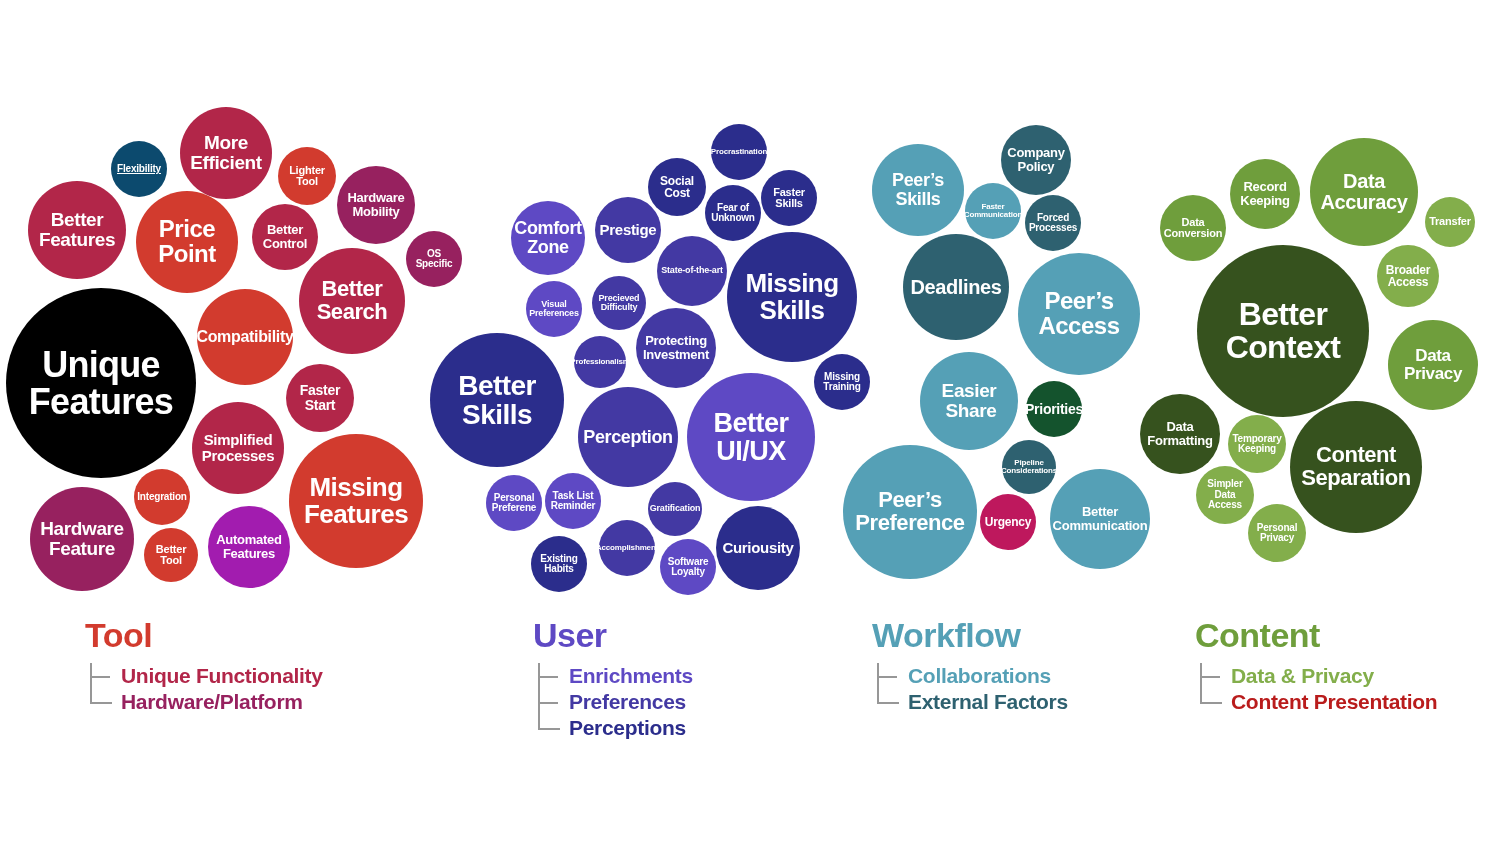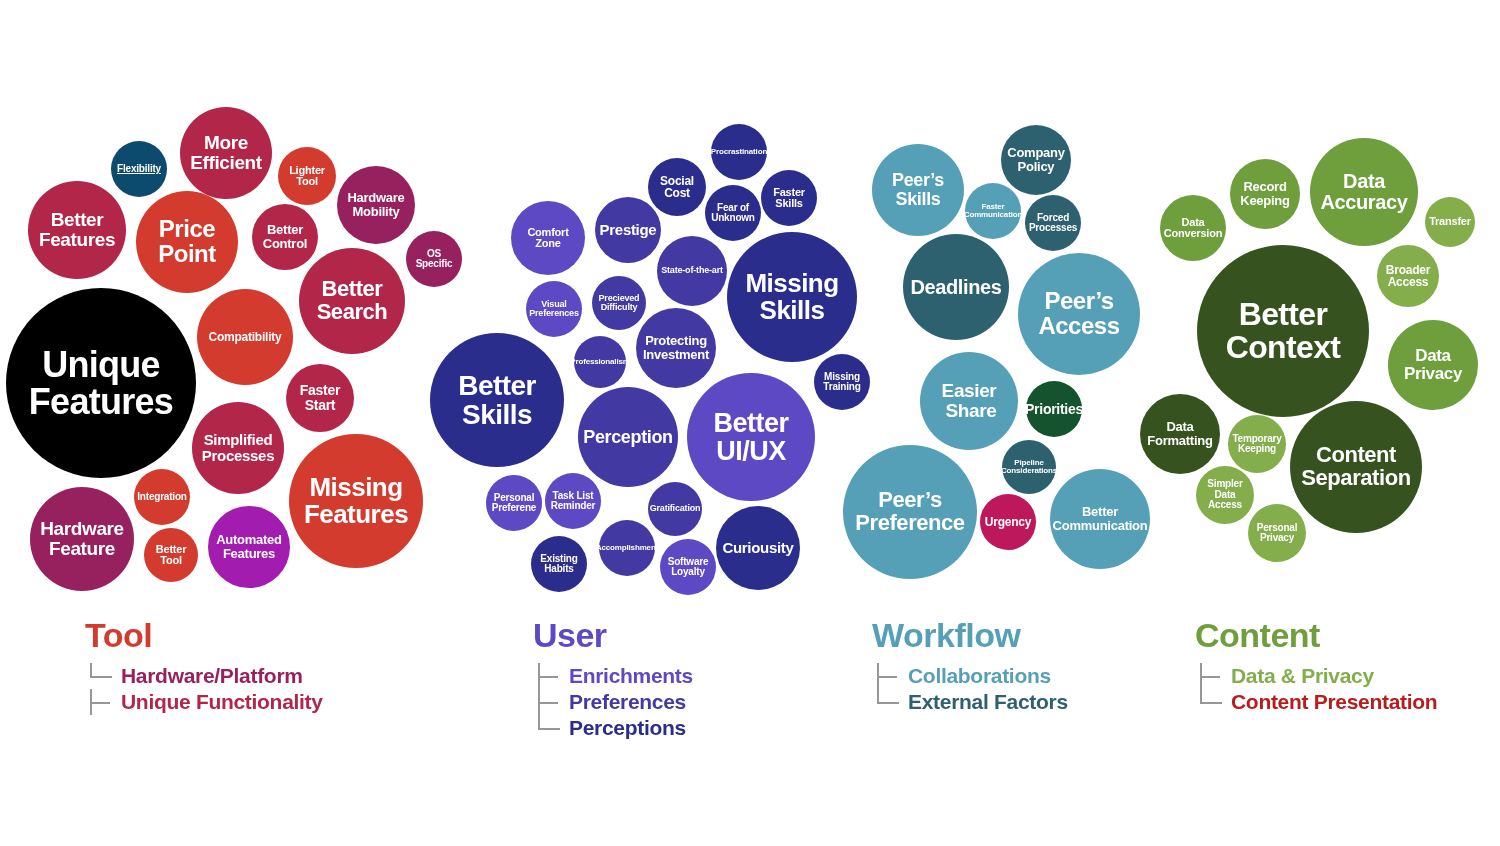--- a/index.html
+++ b/index.html
@@ -66,21 +66,21 @@
 Control</span>
       </div>
       <div class="bubble" style="left: 406px; top: 231px; width: 56px; height: 56px; background: rgb(151, 33, 95); font-size: 10px;">
         <span class="bubble-label">OS
 Specific</span>
       </div>
       <div class="bubble" style="left: 299px; top: 248px; width: 106px; height: 106px; background: rgb(178, 38, 73); font-size: 22px;">
         <span class="bubble-label">Better
 Search</span>
       </div>
-      <div class="bubble" style="left: 197px; top: 289px; width: 96px; height: 96px; background: rgb(210, 59, 46); font-size: 12px; text-align: right;">
+      <div class="bubble" style="left: 197px; top: 289px; width: 96px; height: 96px; background: rgb(210, 59, 46); font-size: 16px; text-align: right;">
         <span class="bubble-label">Compatibility</span>
       </div>
       <div class="bubble" style="left: 6px; top: 288px; width: 190px; height: 190px; background: #000000; font-size: 36px;">
         <span class="bubble-label">Unique
 Features</span>
       </div>
       <div class="bubble" style="left: 286px; top: 364px; width: 68px; height: 68px; background: rgb(178, 38, 73); font-size: 14px;">
         <span class="bubble-label">Faster
 Start</span>
       </div>
@@ -103,46 +103,46 @@
         <span class="bubble-label">Better
 Tool</span>
       </div>
       <div class="bubble" style="left: 208px; top: 506px; width: 82px; height: 82px; background: #a21caf; font-size: 13px;">
         <span class="bubble-label">Automated
 Features</span>
       </div>
       <div class="legend" style="left: 85px; top: 618px;">
         <div class="legend-title" style="color: rgb(210, 59, 46);">Tool</div>
         <div class="legend-items">
+          <div class="legend-row">
+            <span style="color: rgb(178, 38, 73);">Unique Functionality</span>
+          </div>
           <div class="legend-row last">
             <span style="color: rgb(151, 33, 95);">Hardware/Platform</span>
-          </div>
-          <div class="legend-row">
-            <span style="color: rgb(178, 38, 73);">Unique Functionality</span>
           </div>
         </div>
       </div>
     </div>
     <div>
       <div class="bubble" style="left: 711px; top: 124px; width: 56px; height: 56px; background: rgb(43, 45, 140); font-size: 8px;">
         <span class="bubble-label">Procrastination</span>
       </div>
       <div class="bubble" style="left: 648px; top: 158px; width: 58px; height: 58px; background: rgb(43, 45, 140); font-size: 12px;">
         <span class="bubble-label">Social
 Cost</span>
       </div>
       <div class="bubble" style="left: 761px; top: 170px; width: 56px; height: 56px; background: rgb(43, 45, 140); font-size: 11px;">
         <span class="bubble-label">Faster
 Skills</span>
       </div>
       <div class="bubble" style="left: 705px; top: 185px; width: 56px; height: 56px; background: rgb(43, 45, 140); font-size: 10px;">
         <span class="bubble-label">Fear of
 Unknown</span>
       </div>
-      <div class="bubble" style="left: 511px; top: 201px; width: 74px; height: 74px; background: rgb(94, 73, 196); font-size: 11px;">
+      <div class="bubble" style="left: 511px; top: 201px; width: 74px; height: 74px; background: rgb(94, 73, 196); font-size: 18px;">
         <span class="bubble-label">Comfort
 Zone</span>
       </div>
       <div class="bubble" style="left: 595px; top: 197px; width: 66px; height: 66px; background: rgb(67, 57, 163); font-size: 15px;">
         <span class="bubble-label">Prestige</span>
       </div>
       <div class="bubble" style="left: 657px; top: 236px; width: 70px; height: 70px; background: rgb(67, 57, 163); font-size: 9px;">
         <span class="bubble-label">State-of-the-art</span>
       </div>
       <div class="bubble" style="left: 727px; top: 232px; width: 130px; height: 130px; background: rgb(43, 45, 140); font-size: 26px;">

